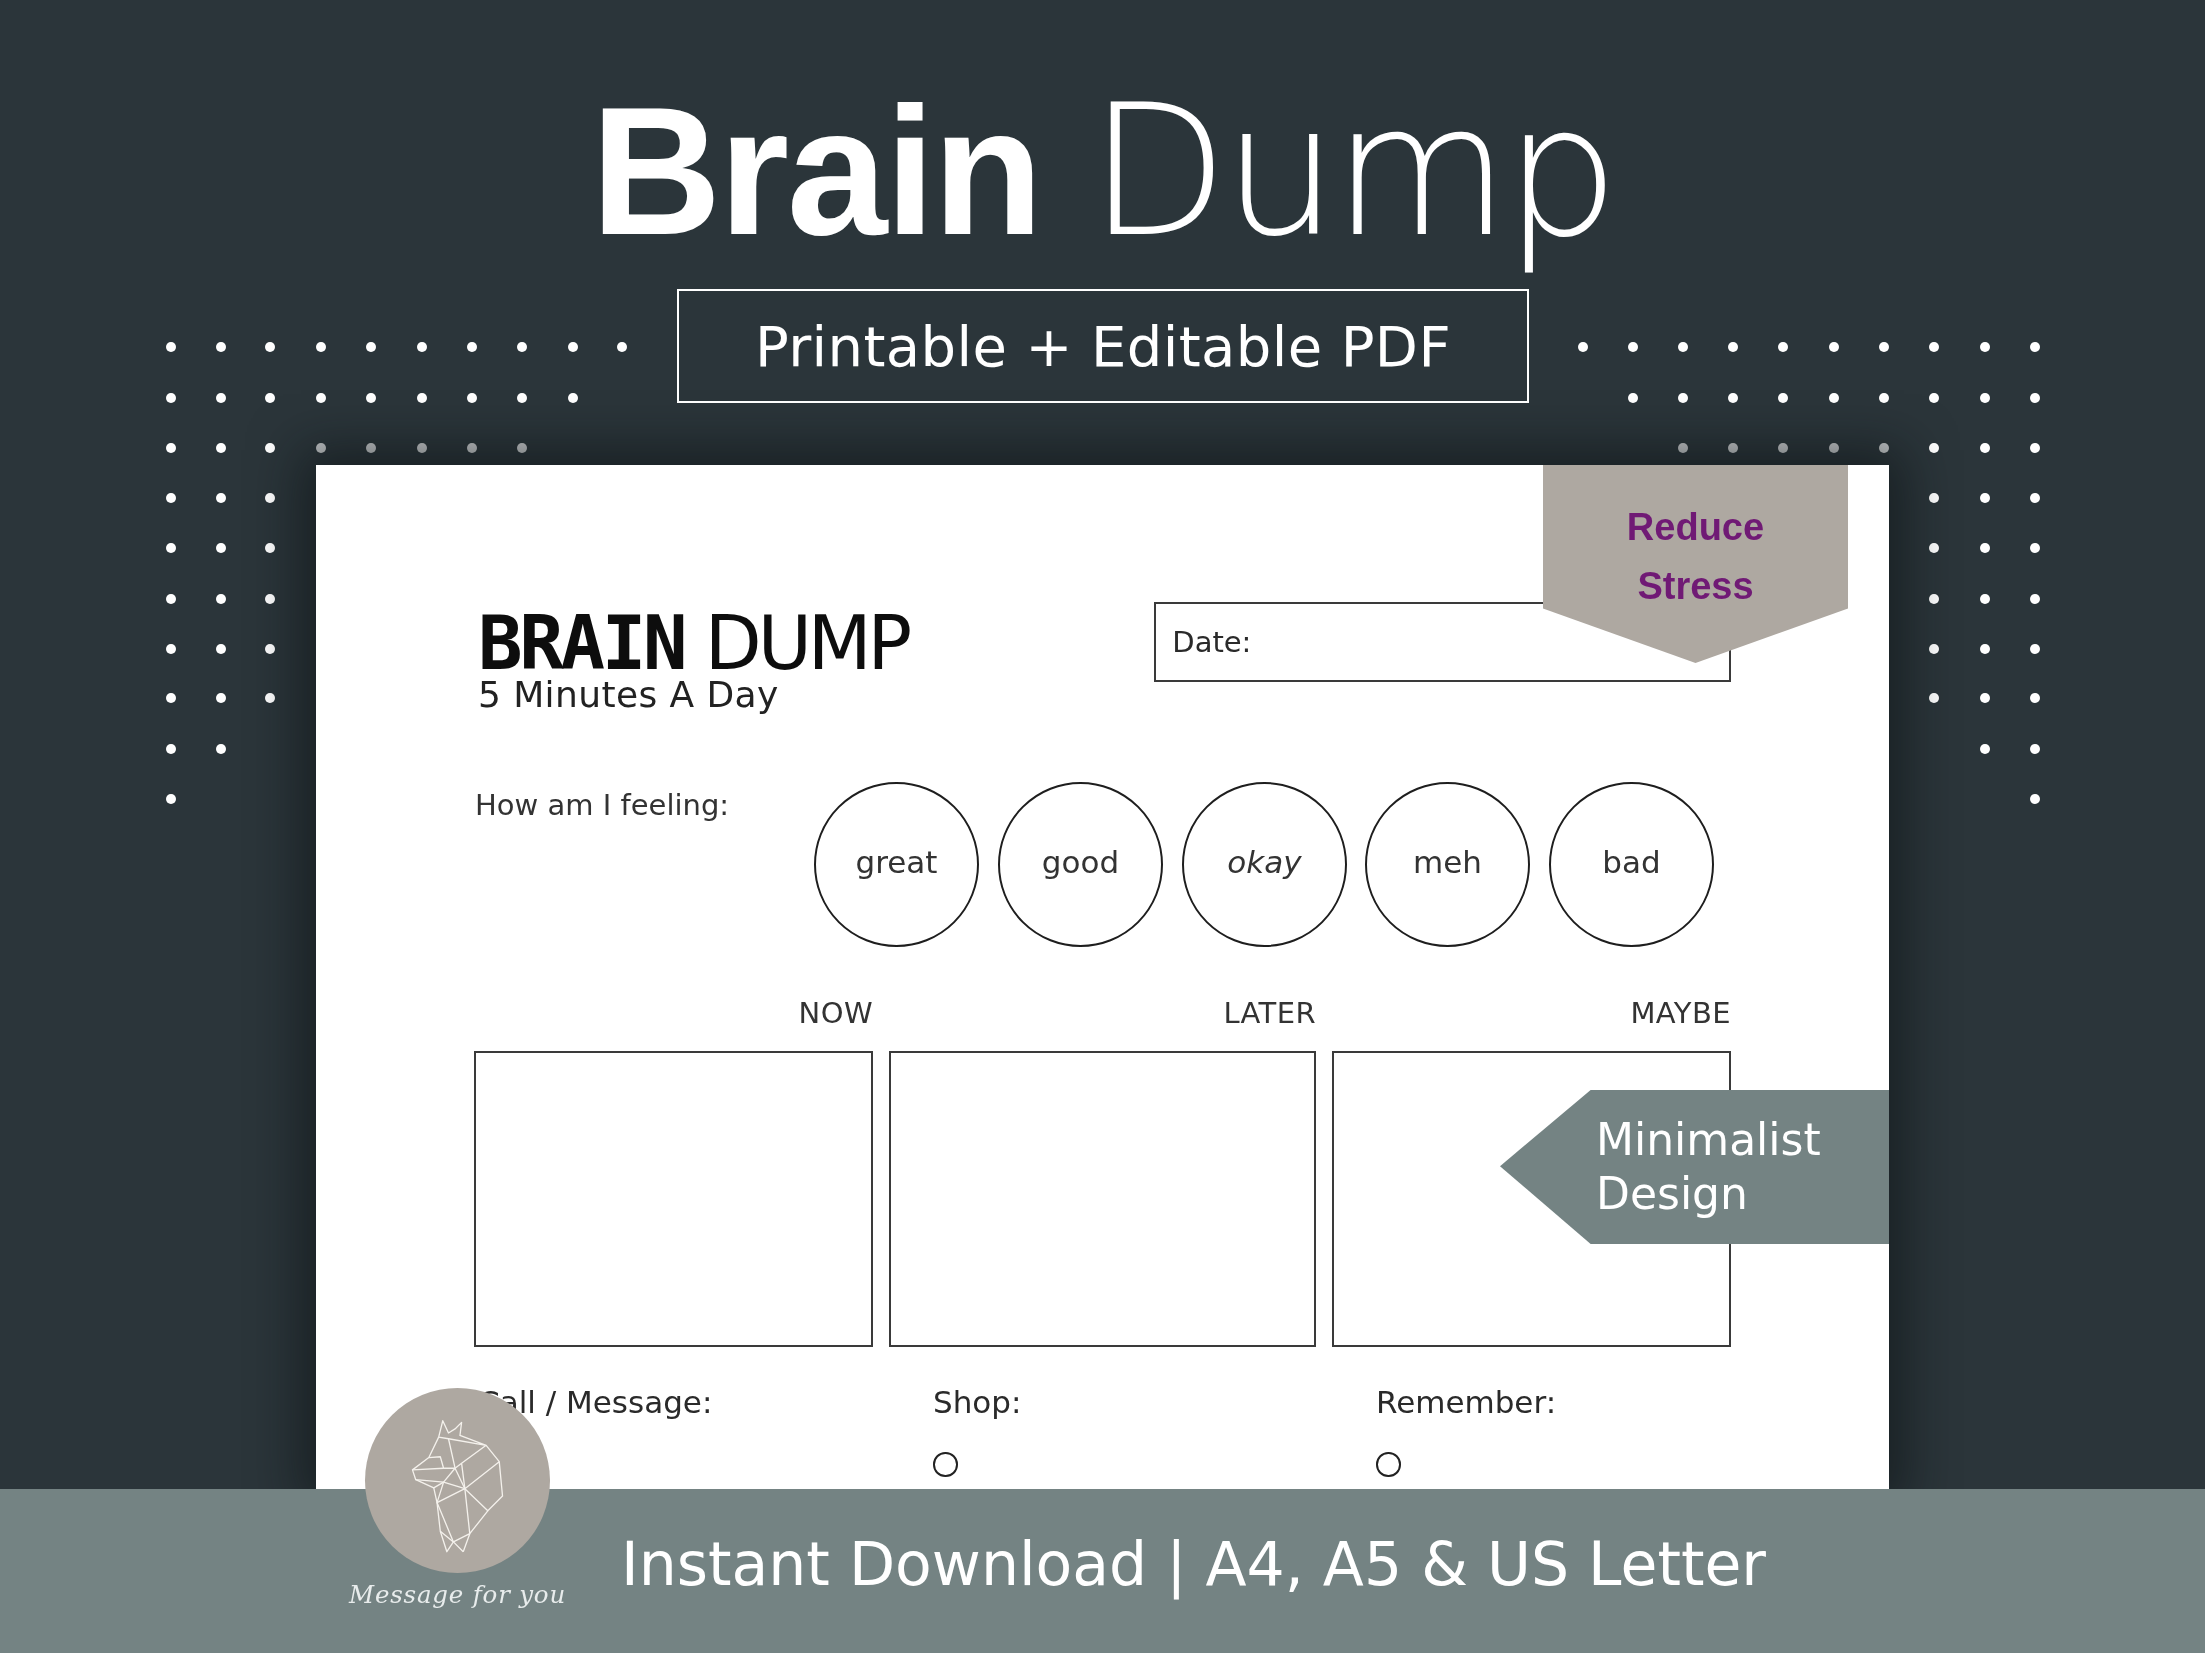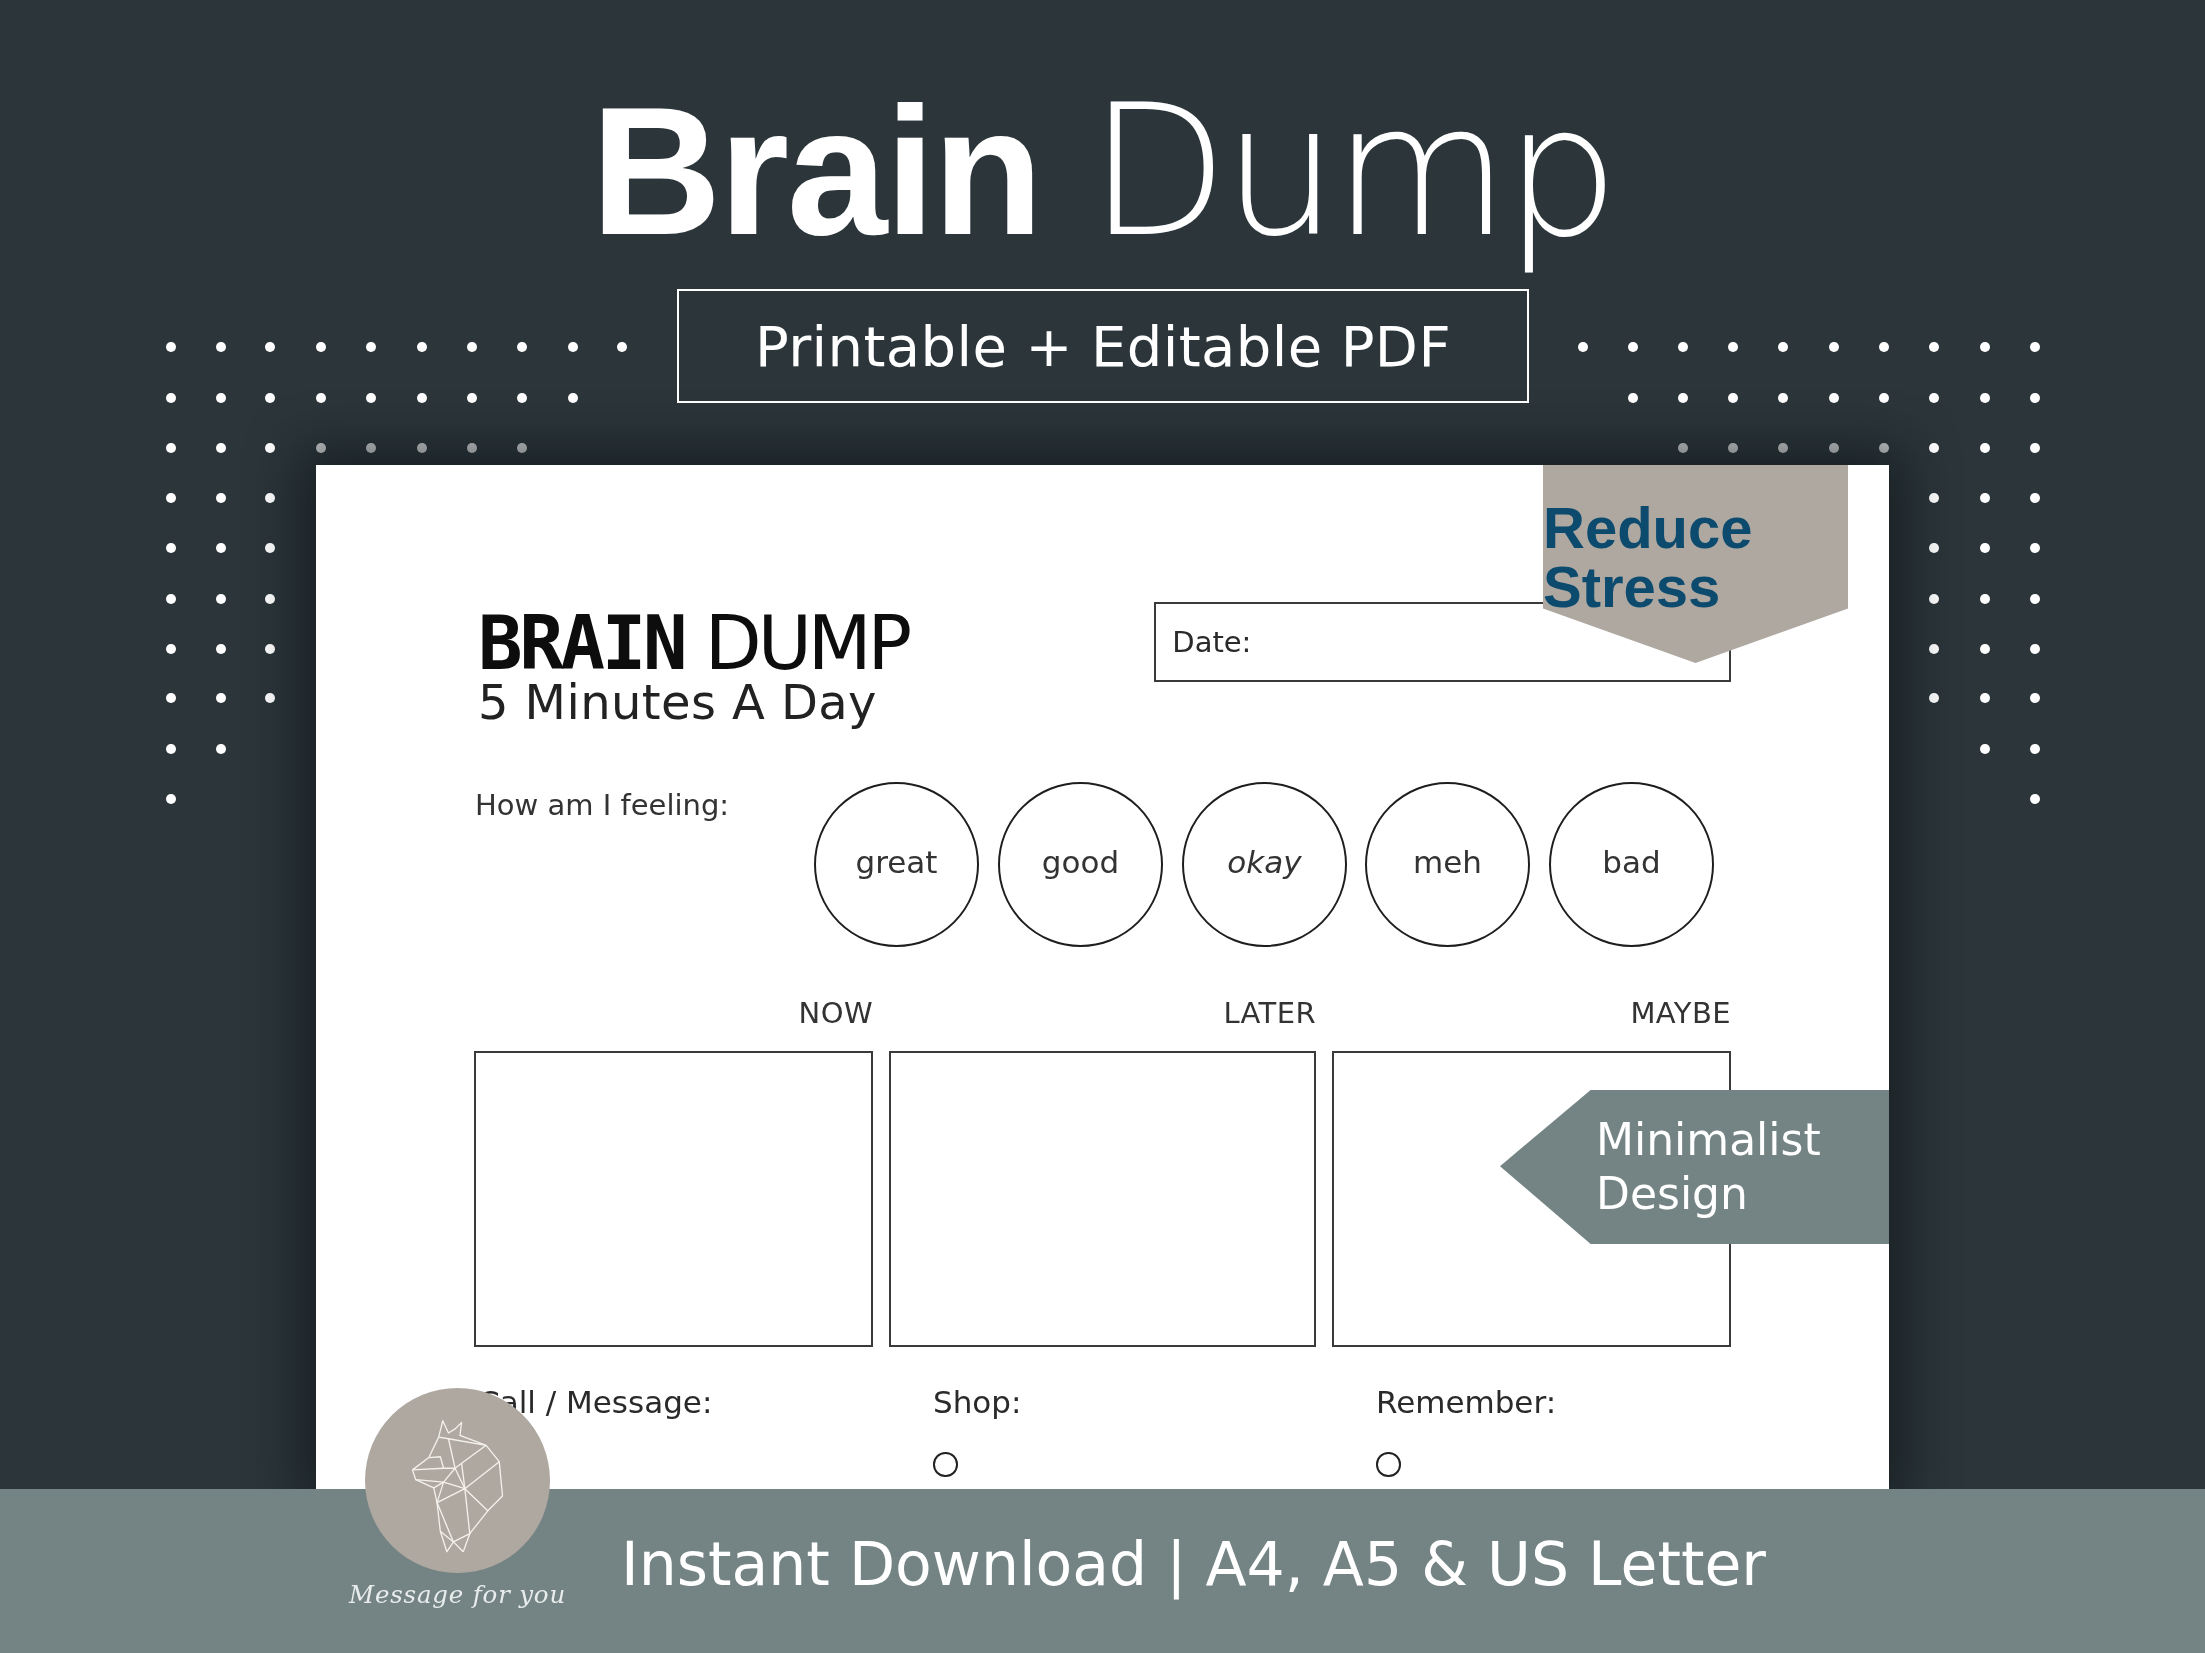--- a/index.html
+++ b/index.html
@@ -31,21 +31,21 @@
     box-shadow: 0 0 49px 16.3px rgba(10, 14, 16, 0.55);
   }
   .page-title {
     position: absolute; left: 162px; top: 137px; white-space: nowrap;
     font-size: 74px; line-height: 82px; color: #0d0d0d;
   }
   .page-title .b { font-family: "DejaVu Sans Mono", monospace; font-weight: 700; letter-spacing: -3.3px; }
   .page-title .l { font-family: "DejaVu Sans", sans-serif; font-weight: 400; letter-spacing: -4.1px; }
   .page-sub {
     position: absolute; left: 162px; top: 209px; font-family: "DejaVu Sans", sans-serif;
-    font-size: 48px; color: #222; letter-spacing: 0.4px;
+    font-size: 36px; color: #222; letter-spacing: 0.4px;
   }
   .date-box {
     position: absolute; left: 838px; top: 137px; width: 577px; height: 80px;
     border: 2px solid #3a3a3a;
   }
   .date-label {
     position: absolute; left: 16.3px; top: 21px; font-family: "DejaVu Sans", sans-serif;
     font-size: 29px; color: #2a2a2a;
   }
   .feel-label {
@@ -71,22 +71,22 @@
     border: 2px solid #222;
   }
 
   
   .tag-reduce {
     position: absolute; left: 1543px; top: 465px; width: 305px; height: 198px;
     background: #aea8a1;
     clip-path: polygon(0 0, 100% 0, 100% 72.5%, 50% 100%, 0 72.5%);
   }
   .tag-reduce-text {
-    position: absolute; left: 0; top: 33px; width: 100%; text-align: left; color: #0c4a6e;
-    font-family: "Liberation Sans", sans-serif; font-weight: 700; font-size: 58px; line-height: 59px;
+    position: absolute; left: 0; top: 33px; width: 100%; text-align: center; color: #701a75;
+    font-family: "Liberation Sans", sans-serif; font-weight: 700; font-size: 38px; line-height: 59px;
   }
   .tag-min {
     position: absolute; left: 1500px; top: 1090px; width: 389px; height: 154px;
     background: #748383;
     clip-path: polygon(23.3% 0, 100% 0, 100% 100%, 23.3% 100%, 0 49.5%);
   }
   .tag-min-text {
     position: absolute; left: 96px; right: 0; top: 23px; color: #fff;
     font-family: "DejaVu Sans", sans-serif; font-size: 44px; line-height: 54px;
   }

